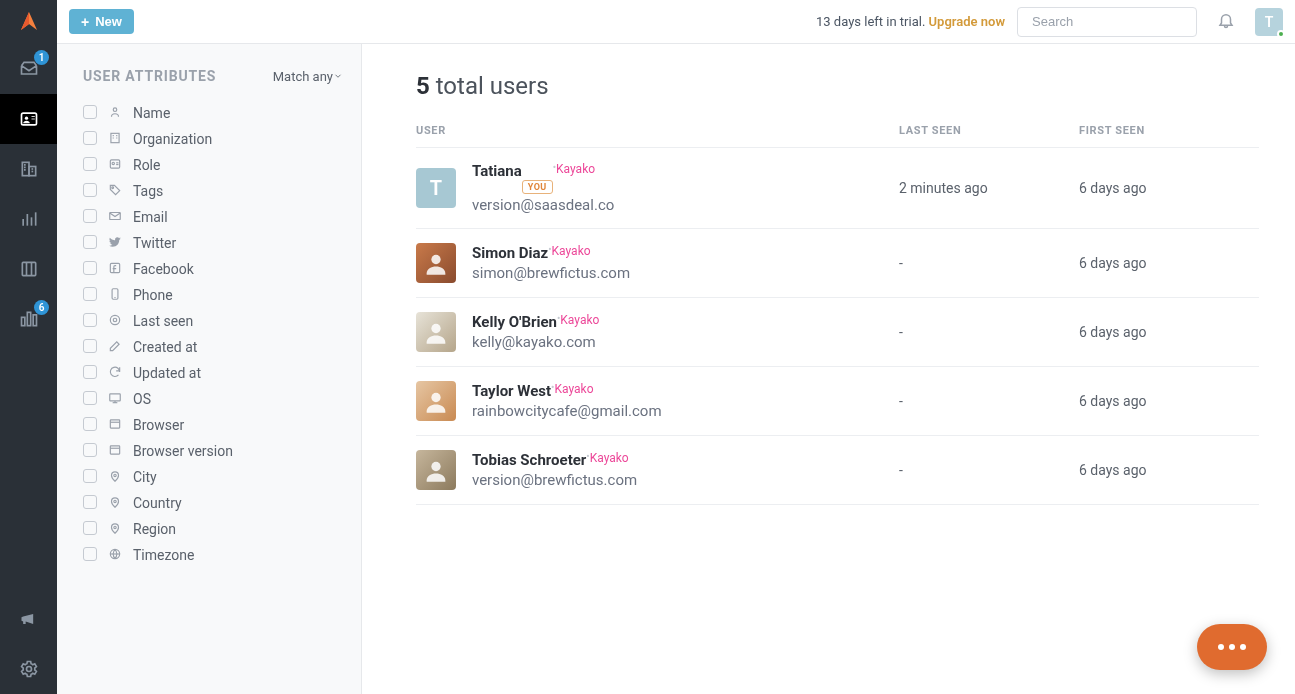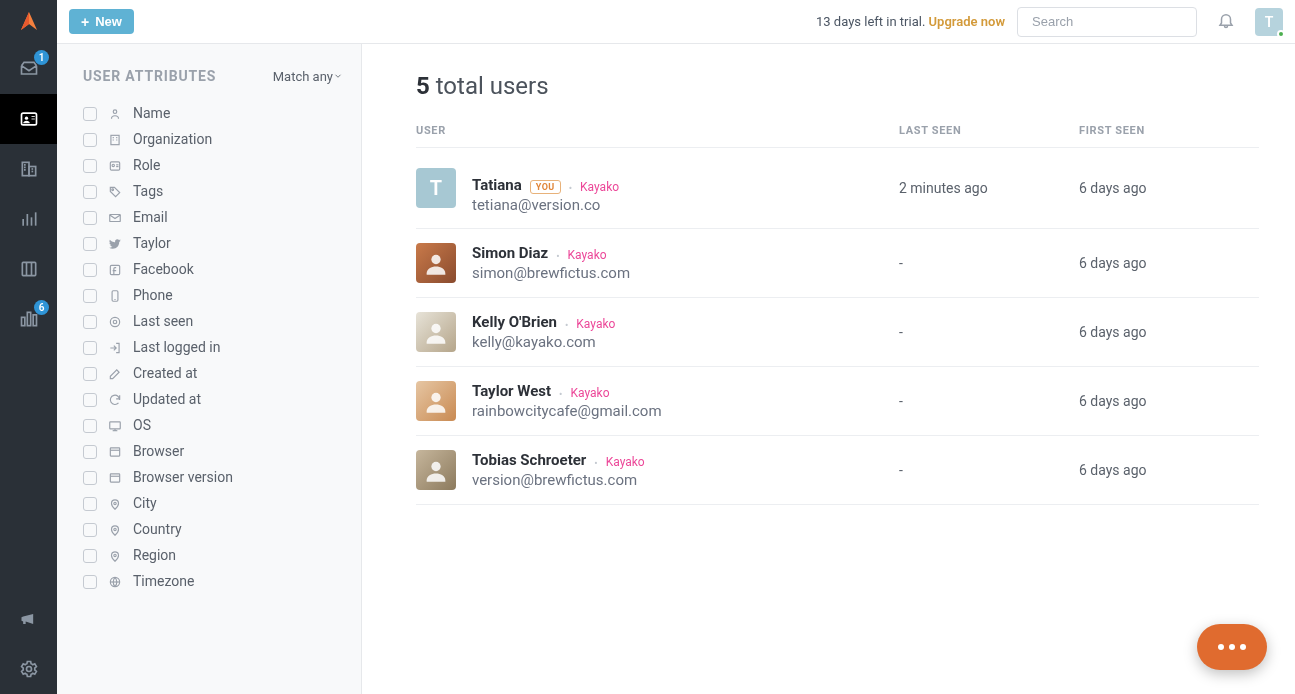--- a/index.html
+++ b/index.html
@@ -124,21 +124,21 @@
   .filters-header .title {
     font-size: 14px; font-weight: 700; color: #9aa1ab;
     letter-spacing: 0.06em;
   }
   .match-select {
     font-size: 13px; color: #5a616b; cursor: pointer;
     display: inline-flex; align-items: center; 
   }
   .attr-list { list-style: none; }
   .attr-item {
-    display: flex; align-items: flex-end; gap: 10px;
+    display: flex; align-items: flex-start; gap: 10px;
     padding: 5px 0;
     font-size: 14px; color: #5a616b;
     cursor: pointer;
   }
   .attr-item .cb {
     width: 14px; height: 14px;
     border: 1.5px solid #c5cad1;
     border-radius: 3px;
     flex-shrink: 0;
   }
@@ -203,21 +203,21 @@
     flex-shrink: 0;
     overflow: hidden;
   }
   .avatar.blue { background: #a7c8d3; }
   .avatar.img1 { background: linear-gradient(135deg,#c97a4a,#8a4b2e); }
   .avatar.img2 { background: linear-gradient(135deg,#e7e3d8,#b5a58a); }
   .avatar.img3 { background: linear-gradient(135deg,#e6c6a3,#c98a52); }
   .avatar.img4 { background: linear-gradient(135deg,#c6b69c,#8c7a5d); }
   .avatar svg { width: 28px; height: 28px; opacity: 0.85; }
   .user-info { display: flex; flex-direction: column; gap: 2px; }
-  .user-line1 { display: flex; align-items: flex-end; gap: 8px; }
+  .user-line1 { display: flex; align-items: flex-start; }
   .user-name { font-weight: 700; color: #2d3138; font-size: 15px; }
   .you-badge {
     font-size: 9px; font-weight: 700;
     color: #e0863a;
     border: 1px solid #e8b27a;
     border-radius: 3px; padding: 1px 5px;
     letter-spacing: 0.05em;
     margin-top: 18px;
   }
   .dot { color: #c5cad1; font-size: 10px; }
@@ -408,21 +408,21 @@
           </span>
           <span>Email</span>
         </li>
         <li class="attr-item">
           <span class="cb"></span>
           <span class="ic">
             <svg viewBox="0 0 24 24" fill="currentColor">
               <path d="M22 5.8a8 8 0 01-2.3.6 4 4 0 001.8-2.2 8 8 0 01-2.6 1 4 4 0 00-6.8 3.6A11 11 0 013 4.8a4 4 0 001.2 5.3 4 4 0 01-1.8-.5v.1a4 4 0 003.2 3.9 4 4 0 01-1.8.1 4 4 0 003.7 2.8A8 8 0 012 18.3a11 11 0 006 1.8c7.2 0 11.2-6 11.2-11.2v-.5A8 8 0 0022 5.8z"></path>
             </svg>
           </span>
-          <span>Taylor</span>
+          <span>Twitter</span>
         </li>
         <li class="attr-item">
           <span class="cb"></span>
           <span class="ic">
             <svg viewBox="0 0 24 24" fill="none" stroke="currentColor" stroke-width="2">
               <rect x="4" y="4" width="16" height="16" rx="2"></rect>
               <path d="M14 8h-2a2 2 0 00-2 2v10M8 13h6"></path>
             </svg>
           </span>
           <span>Facebook</span>
@@ -439,29 +439,20 @@
         </li>
         <li class="attr-item">
           <span class="cb"></span>
           <span class="ic">
             <svg viewBox="0 0 24 24" fill="none" stroke="currentColor" stroke-width="2">
               <circle cx="12" cy="12" r="8"></circle>
               <circle cx="12" cy="12" r="3"></circle>
             </svg>
           </span>
           <span>Last seen</span>
-        </li>
-        <li class="attr-item">
-          <span class="cb"></span>
-          <span class="ic">
-            <svg viewBox="0 0 24 24" fill="none" stroke="currentColor" stroke-width="2">
-              <path d="M14 4h5v16h-5M10 8l4 4-4 4M14 12H4"></path>
-            </svg>
-          </span>
-          <span>Last logged in</span>
         </li>
         <li class="attr-item">
           <span class="cb"></span>
           <span class="ic">
             <svg viewBox="0 0 24 24" fill="none" stroke="currentColor" stroke-width="2">
               <path d="M4 20h4L19 9l-4-4L4 16v4z"></path>
             </svg>
           </span>
           <span>Created at</span>
         </li>
@@ -563,21 +554,21 @@
           <div class="row">
             <div class="user-cell">
               <div class="avatar blue">T</div>
               <div class="user-info">
                 <div class="user-line1">
                   <span class="user-name">Tatiana</span>
                   <span class="you-badge">YOU</span>
                   <span class="dot">•</span>
                   <span class="org">Kayako</span>
                 </div>
-                <div class="email">tetiana@version.co</div>
+                <div class="email">version@saasdeal.co</div>
               </div>
             </div>
             <div class="cell">2 minutes ago</div>
             <div class="cell">6 days ago</div>
           </div>
           <div class="row">
             <div class="user-cell">
               <div class="avatar img1">
                 <svg viewBox="0 0 24 24" fill="#fff">
                   <circle cx="12" cy="9" r="4"></circle>

